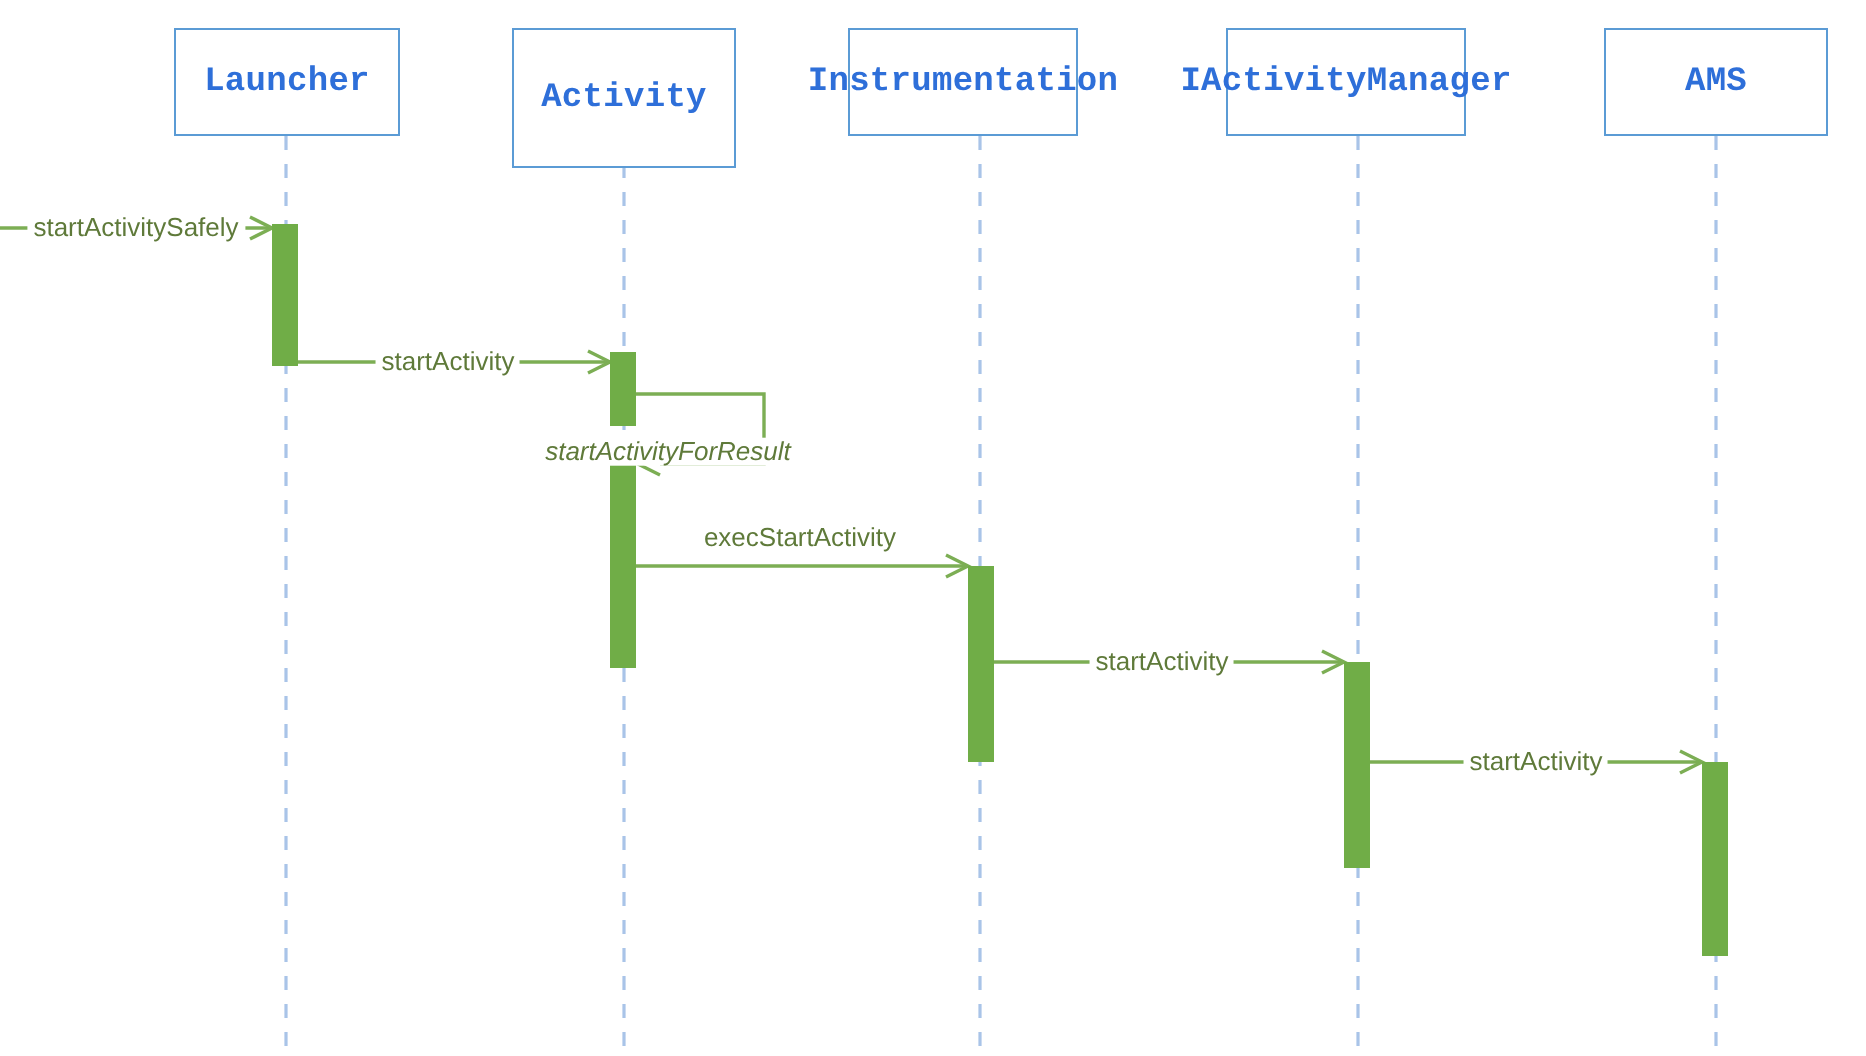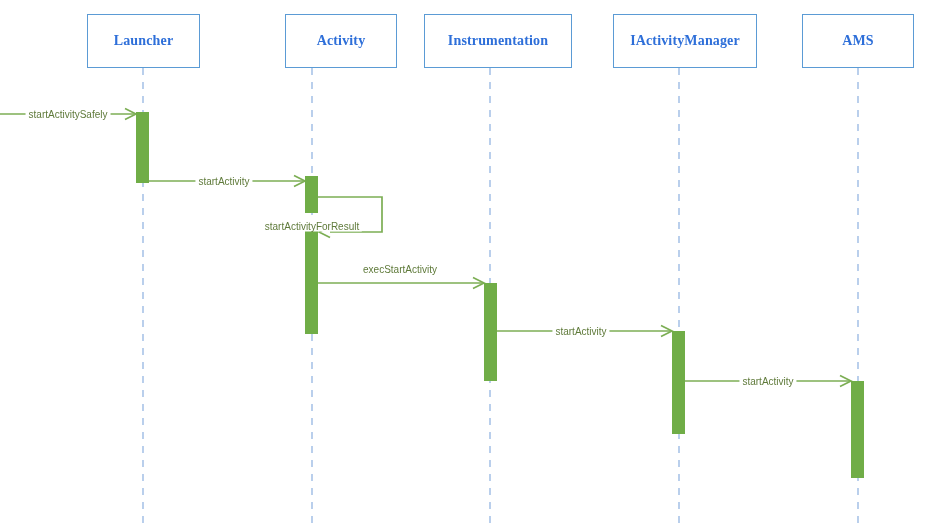--- a/index.html
+++ b/index.html
@@ -29,32 +29,32 @@
   .lifeline-box {
     position: absolute;
     box-sizing: border-box;
     background: #ffffff;
     border: 1px solid #5b9bd5;
     display: flex;
     align-items: center;
     justify-content: center;
   }
   .lifeline-title {
-    font-family: Liberation Serif, serif;
-    font-size: 14px;
+    font-family: Liberation Mono, monospace;
+    font-size: 17px;
     font-weight: bold;
     color: #2e6fd9;
     letter-spacing: 0.15px;
     white-space: nowrap;
     line-height: 1;
   }
   .msg-label {
     position: absolute;
     font-family: "Liberation Sans", "DejaVu Sans", sans-serif;
-    font-size: 10px;
+    font-size: 13px;
     color: #5f7a3a;
     white-space: nowrap;
     background: #ffffff;
     padding: 0 3px;
     line-height: 1.1;
     transform: translate(-50%, -50%);
   }
 </style>
 </head>
 <body>
@@ -90,35 +90,35 @@
         <rect x="484" y="283" width="13" height="98" fill="#70ad47"></rect>
         <rect x="672" y="331" width="13" height="103" fill="#70ad47"></rect>
         <rect x="851" y="381" width="13" height="97" fill="#70ad47"></rect>
       </g>
   </svg>
 
   <div id="participants-layer">
       <div class="lifeline-box" style="left: 87px; top: 14px; width: 113px; height: 54px;">
         <span class="lifeline-title">Launcher</span>
       </div>
-      <div class="lifeline-box" style="left: 256px; top: 14px; width: 112px; height: 54px; margin-left: 29px;">
+      <div class="lifeline-box" style="left: 256px; top: 14px; width: 112px; height: 70px;">
         <span class="lifeline-title">Activity</span>
       </div>
-      <div class="lifeline-box" style="left: 424px; top: 14px; width: 148px; height: 54px;">
+      <div class="lifeline-box" style="left: 424px; top: 14px; width: 115px; height: 54px;">
         <span class="lifeline-title">Instrumentation</span>
       </div>
-      <div class="lifeline-box" style="left: 613px; top: 14px; width: 144px; height: 54px;">
+      <div class="lifeline-box" style="left: 613px; top: 14px; width: 120px; height: 54px;">
         <span class="lifeline-title">IActivityManager</span>
       </div>
       <div class="lifeline-box" style="left: 802px; top: 14px; width: 112px; height: 54px; text-align: right;">
         <span class="lifeline-title">AMS</span>
       </div>
     </div>
   <div id="labels-layer">
       <div class="msg-label" style="left: 68px; top: 114px;">startActivitySafely</div>
       <div class="msg-label" style="left: 224px; top: 181px;">startActivity</div>
-      <div class="msg-label" style="left: 312px; top: 226px;">startActivityForResult</div>
+      <div class="msg-label" style="left: 334px; top: 226px; font-style: italic;">startActivityForResult</div>
       <div class="msg-label" style="left: 400px; top: 269px;">execStartActivity</div>
       <div class="msg-label" style="left: 581px; top: 331px;">startActivity</div>
       <div class="msg-label" style="left: 768px; top: 381px;">startActivity</div>
     </div>
 
 </div>
 
 </body></html>

